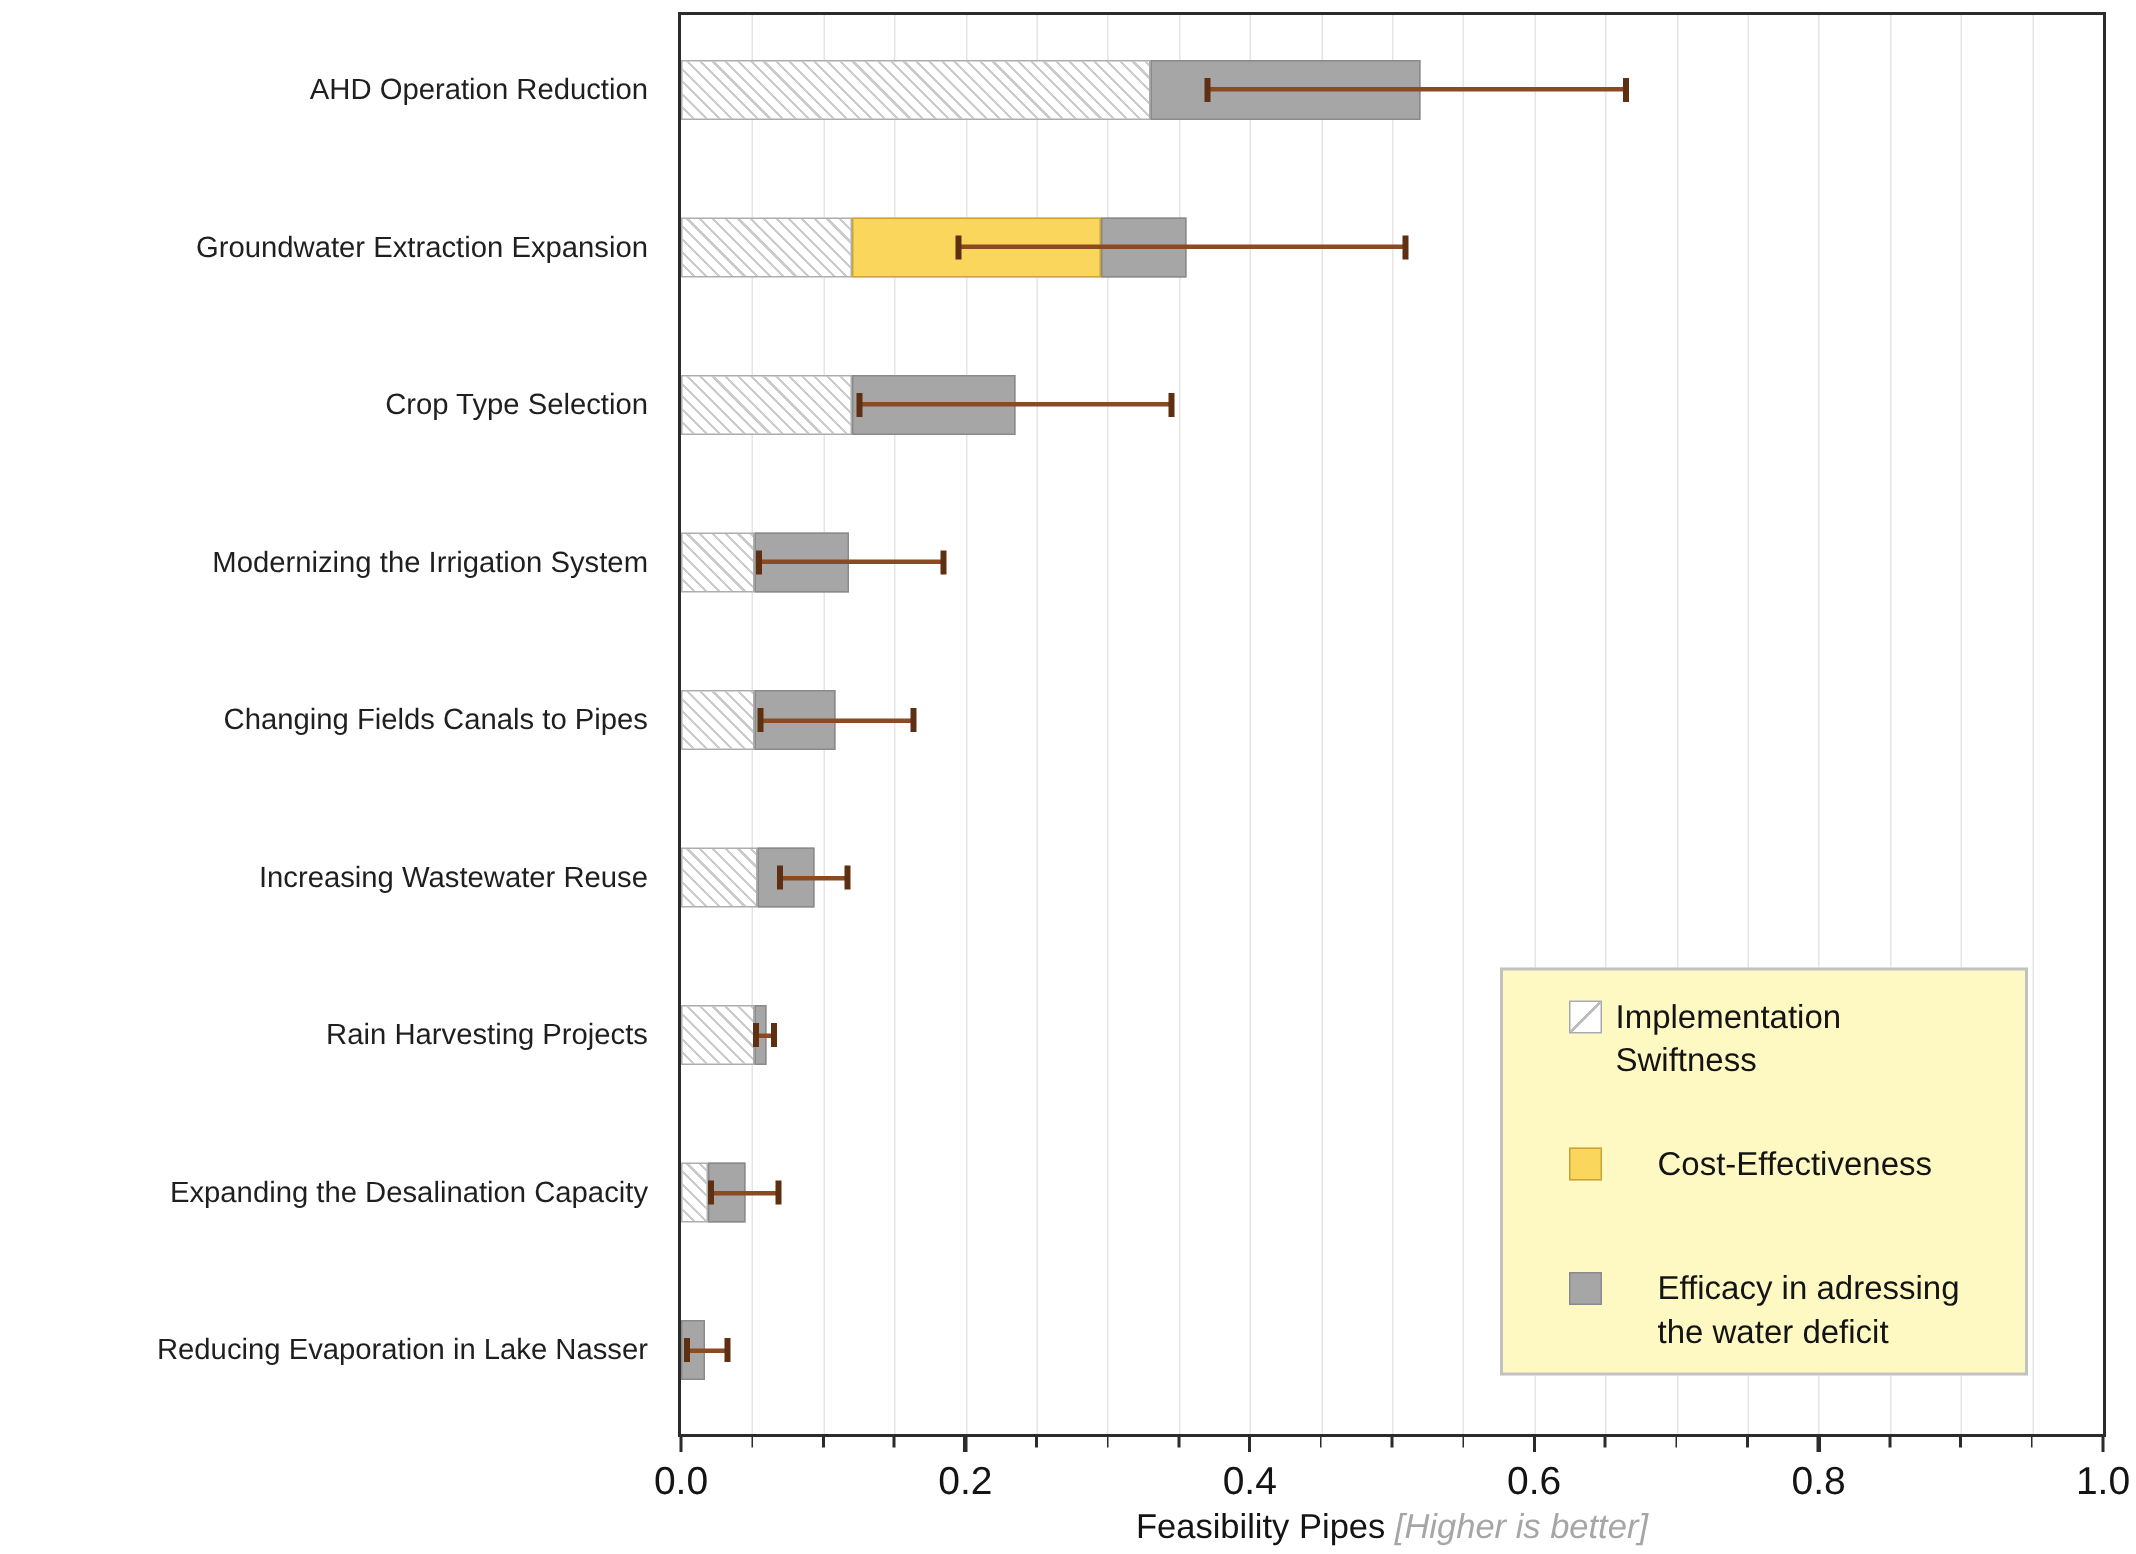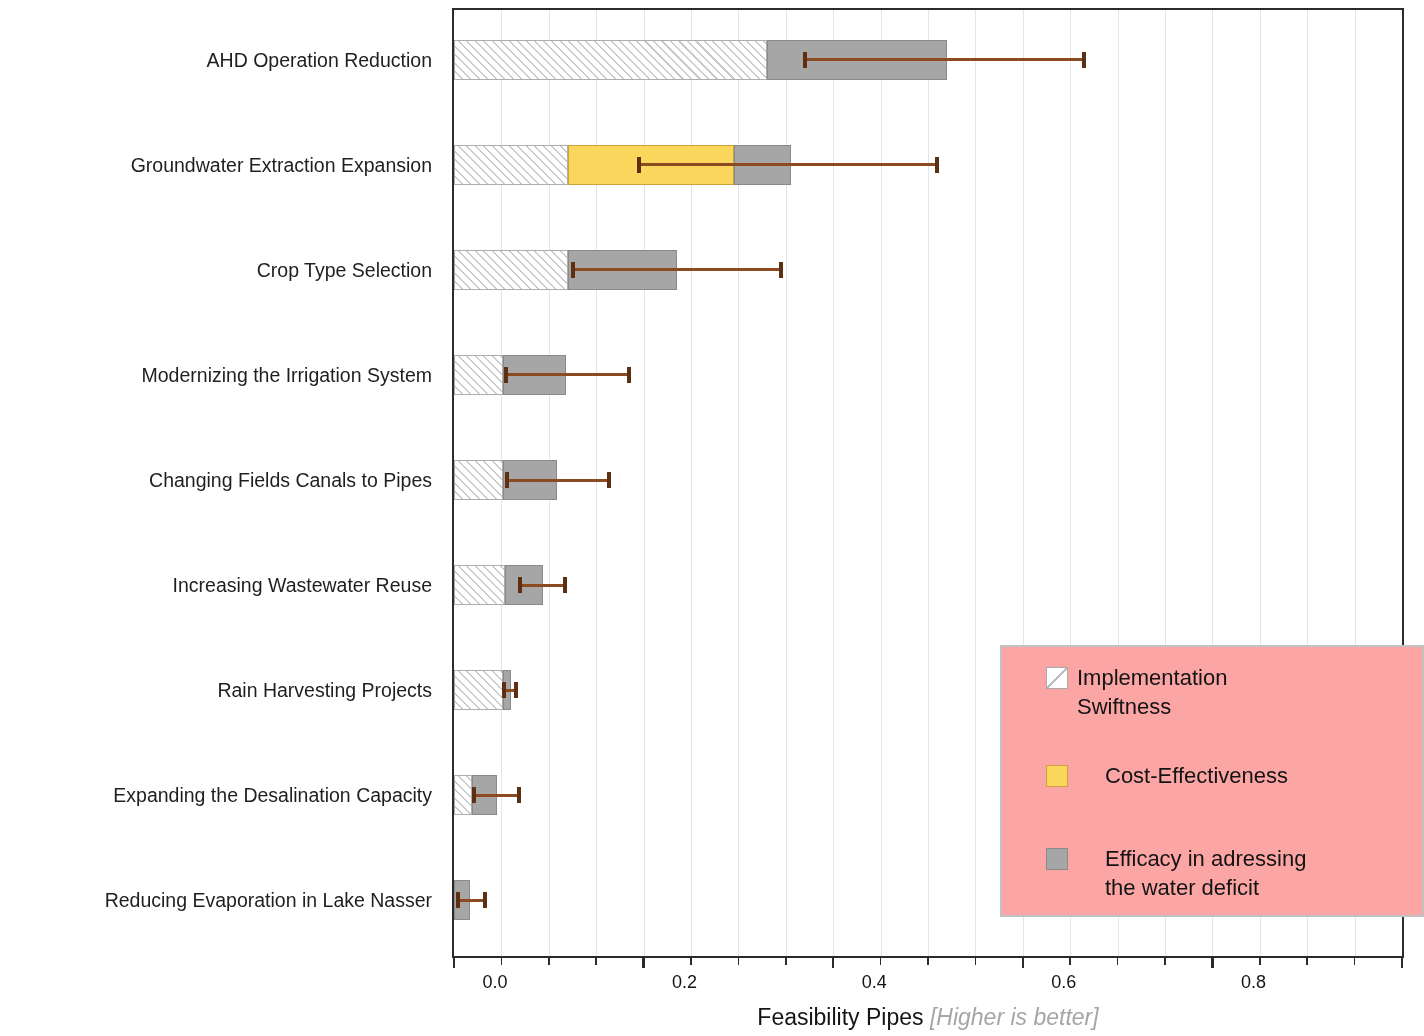--- a/index.html
+++ b/index.html
@@ -29,31 +29,31 @@
     position:absolute;right:0;width:432px;text-align:right;
     font-size:19.5px;line-height:26px;color:#1f1f1f;
   }
   
   .xticks{position:absolute;left:452px;top:956px;width:952px;height:16px;}
   .tick{position:absolute;top:0;background:#2b2b2b;}
   .tick.minor{width:1.5px;height:9px;}
   .tick.major{width:2.5px;height:12px;}
   .xtick-labels{position:absolute;left:452px;top:972px;width:952px;height:28px;}
   .xtlab{
-    position:absolute;transform:translateX(-50%);font-size:18px;color:#141414;margin-left:41px;
+    position:absolute;transform:translateX(-50%);font-size:26px;color:#141414;
   }
   .xaxis-title{
     position:absolute;left:452px;top:1004px;width:952px;text-align:center;
     font-size:23px;color:#141414;
   }
   .xaxis-title .note{font-style:italic;color:#a6a6a6;}
   
   .legend{
-    position:absolute;left:1000px;top:645px;width:424px;height:272px;
-    background:#fca5a5;border:2px solid #c2c2c2;box-sizing:border-box;
+    position:absolute;left:1000px;top:645px;width:352px;height:272px;
+    background:#fef9c3;border:2px solid #c2c2c2;box-sizing:border-box;
     padding:16px 10px 0 44px;z-index:5;
   }
   .legend-item{display:flex;align-items:flex-start;}
   .legend-item + .legend-item{margin-top:40px;gap:28px;}
   .legend-item:last-child{margin-top:54px;}
   .swatch{width:22px;height:22px;box-sizing:border-box;margin:4px 9px 0 0;flex:none;}
   .swatch-swift{
     border:1px solid #a9a9a9;
     background:
       linear-gradient(to bottom right,transparent 0 46%,#bdbdbd 46% 54%,transparent 54%),

